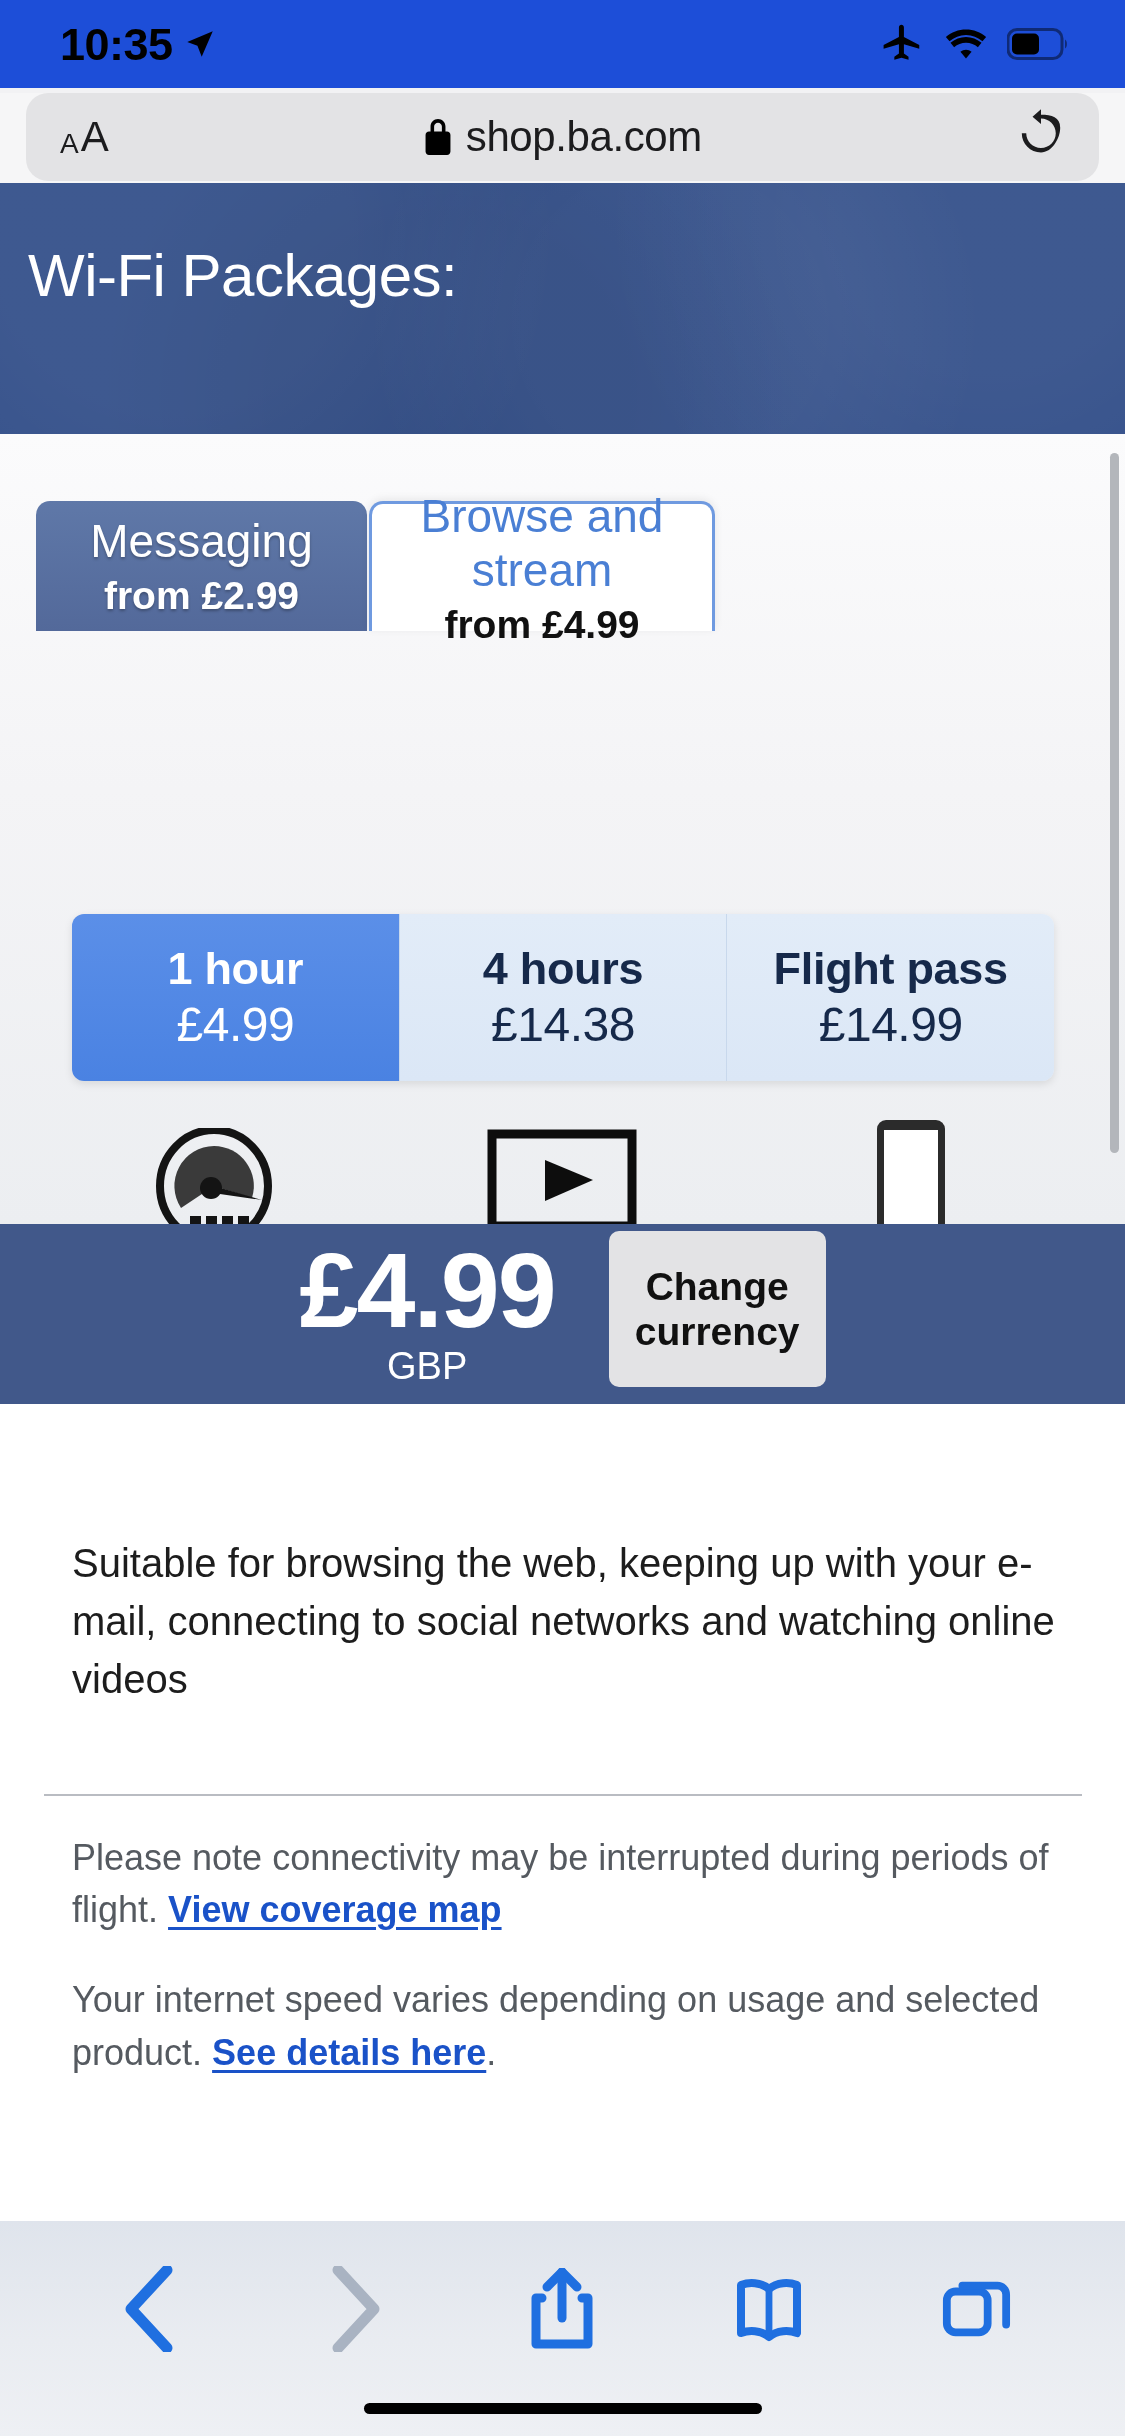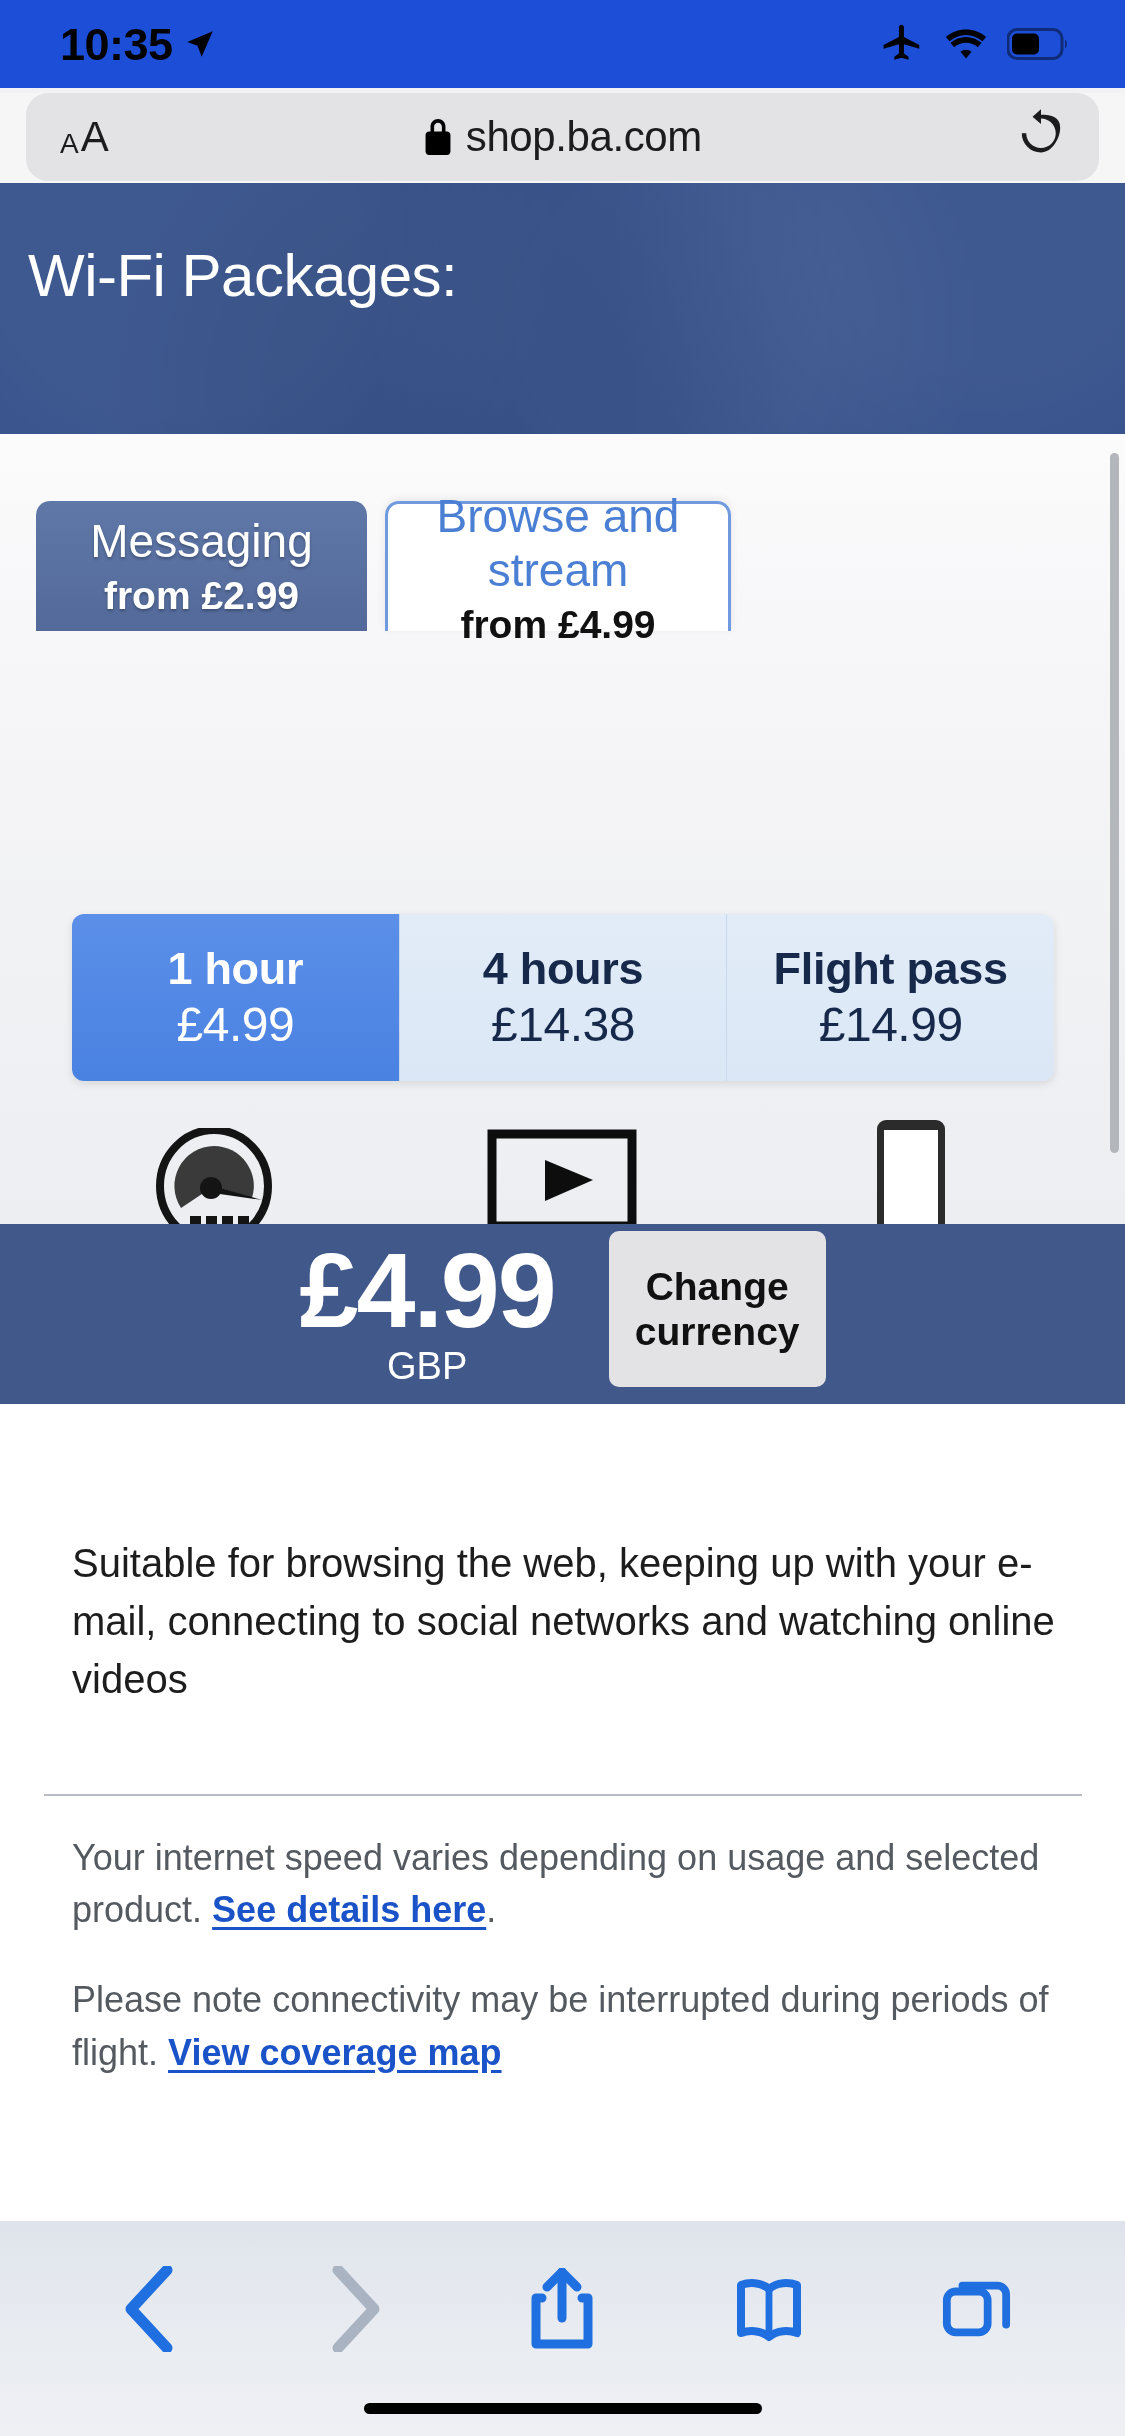--- a/index.html
+++ b/index.html
@@ -80,21 +80,21 @@
   }
   .tab-inactive{
     width:331px; margin-left:28px;
     background:linear-gradient(180deg,#5f78a8 0%,#53699a 100%);
     border-radius:14px 14px 0 0;
     color:#fff;
   }
   .tab-inactive .tab-label{ font-size:46px; font-weight:400; text-shadow:0 2px 3px rgba(0,0,0,.28); }
   .tab-inactive .tab-price{ font-size:39px; font-weight:700; text-shadow:0 2px 3px rgba(0,0,0,.28); }
   .tab-active{
-    width:346px; margin-left:18px;
+    width:346px; margin-left:2px;
     background:#ffffff;
     border-radius:14px 14px 0 0;
     border:3px solid #6f9ae0; border-bottom:none;
     box-shadow:0 -2px 8px rgba(0,0,0,.08);
   }
   .tab-active .tab-label{ font-size:46px; color:#4a7fd4; font-weight:400; }
   .tab-active .tab-price{ font-size:39px; color:#111; font-weight:700; }
 
   
   .content{
@@ -326,24 +326,24 @@
       </div>
 
     </div>
 
     <div class="desc">Suitable for browsing the web, keeping up with your e-mail, connecting to social networks and watching online videos</div>
 
     <div class="divider"></div>
 
     <div class="fineprint">
       <p>
-        <span>Your internet speed varies depending on usage and selected product. </span><a class="fp-link" href="#">See details here</a><span>.</span>
+        <span>Please note connectivity may be interrupted during periods of flight. </span><a class="fp-link" href="#">View coverage map</a>
       </p>
       <p>
-        <span>Please note connectivity may be interrupted during periods of flight. </span><a class="fp-link" href="#">View coverage map</a>
+        <span>Your internet speed varies depending on usage and selected product. </span><a class="fp-link" href="#">See details here</a><span>.</span>
       </p>
     </div>
 
   </div>
 
   <div class="scrollbar"></div>
 
   <div class="pricebar">
     <div class="price-block">
       <div class="price-main">£4.99</div>

